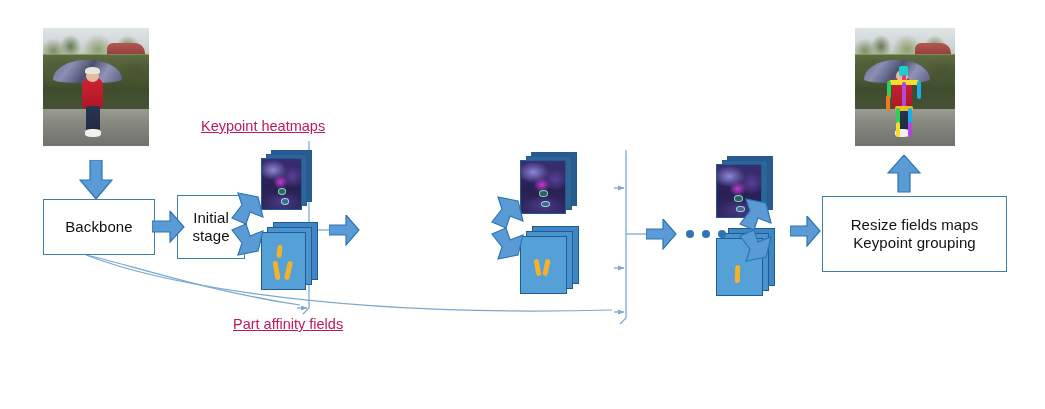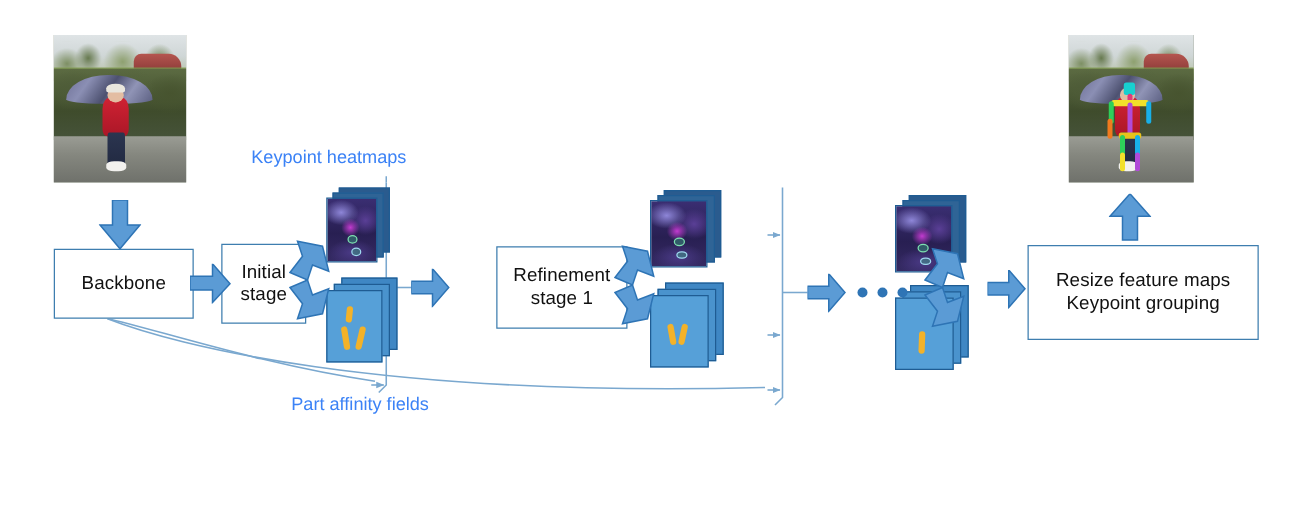--- a/index.html
+++ b/index.html
@@ -31,23 +31,24 @@
     text-align: center;
     color: #101010;
     line-height: 1.18;
     letter-spacing: 0.1px;
     z-index: 6;
   }
   .proc-box .line { display: block; white-space: nowrap; }
 
   
   .plain-label {
-    color: #3b82f6;
+    color: #be185d;
     white-space: nowrap;
     line-height: 1.1;
+    text-decoration: underline;
   }
 
   
   .caption {
     font-family: "Liberation Serif", serif;
     font-size: 19.5px;
     color: #000000;
     text-align: center;
     width: 100%;
     white-space: nowrap;
@@ -348,27 +349,23 @@
 
   <div class="abs proc-box" style="left:43px; top:199px; width:112px; height:56px; font-size:15px;">
     <span class="line">Backbone</span>
   </div>
 
   <div class="abs proc-box" style="left:177px; top:195px; width:68px; height:64px; font-size:15px; flex-direction:column;">
     <span class="line">Initial</span>
     <span class="line">stage</span>
   </div>
 
-  <div class="abs proc-box" style="left:397px; top:197px; width:105px; height:66px; font-size:15px; flex-direction:column;">
-    <span class="line">Refinement</span>
-    <span class="line">stage 1</span>
-  </div>
 
   <div class="abs proc-box" style="left:822px; top:196px; width:185px; height:76px; font-size:15px; flex-direction:column;">
-    <span class="line">Resize feature maps</span>
+    <span class="line">Resize fields maps</span>
     <span class="line">Keypoint grouping</span>
   </div>
 
   <div class="abs plain-label" style="left:201px; top:119px; font-size:14.5px;">Keypoint heatmaps</div>
 
   <div class="abs plain-label" style="left:233px; top:317px; font-size:14.5px;">Part affinity fields</div>
 
 
 </div>
 

